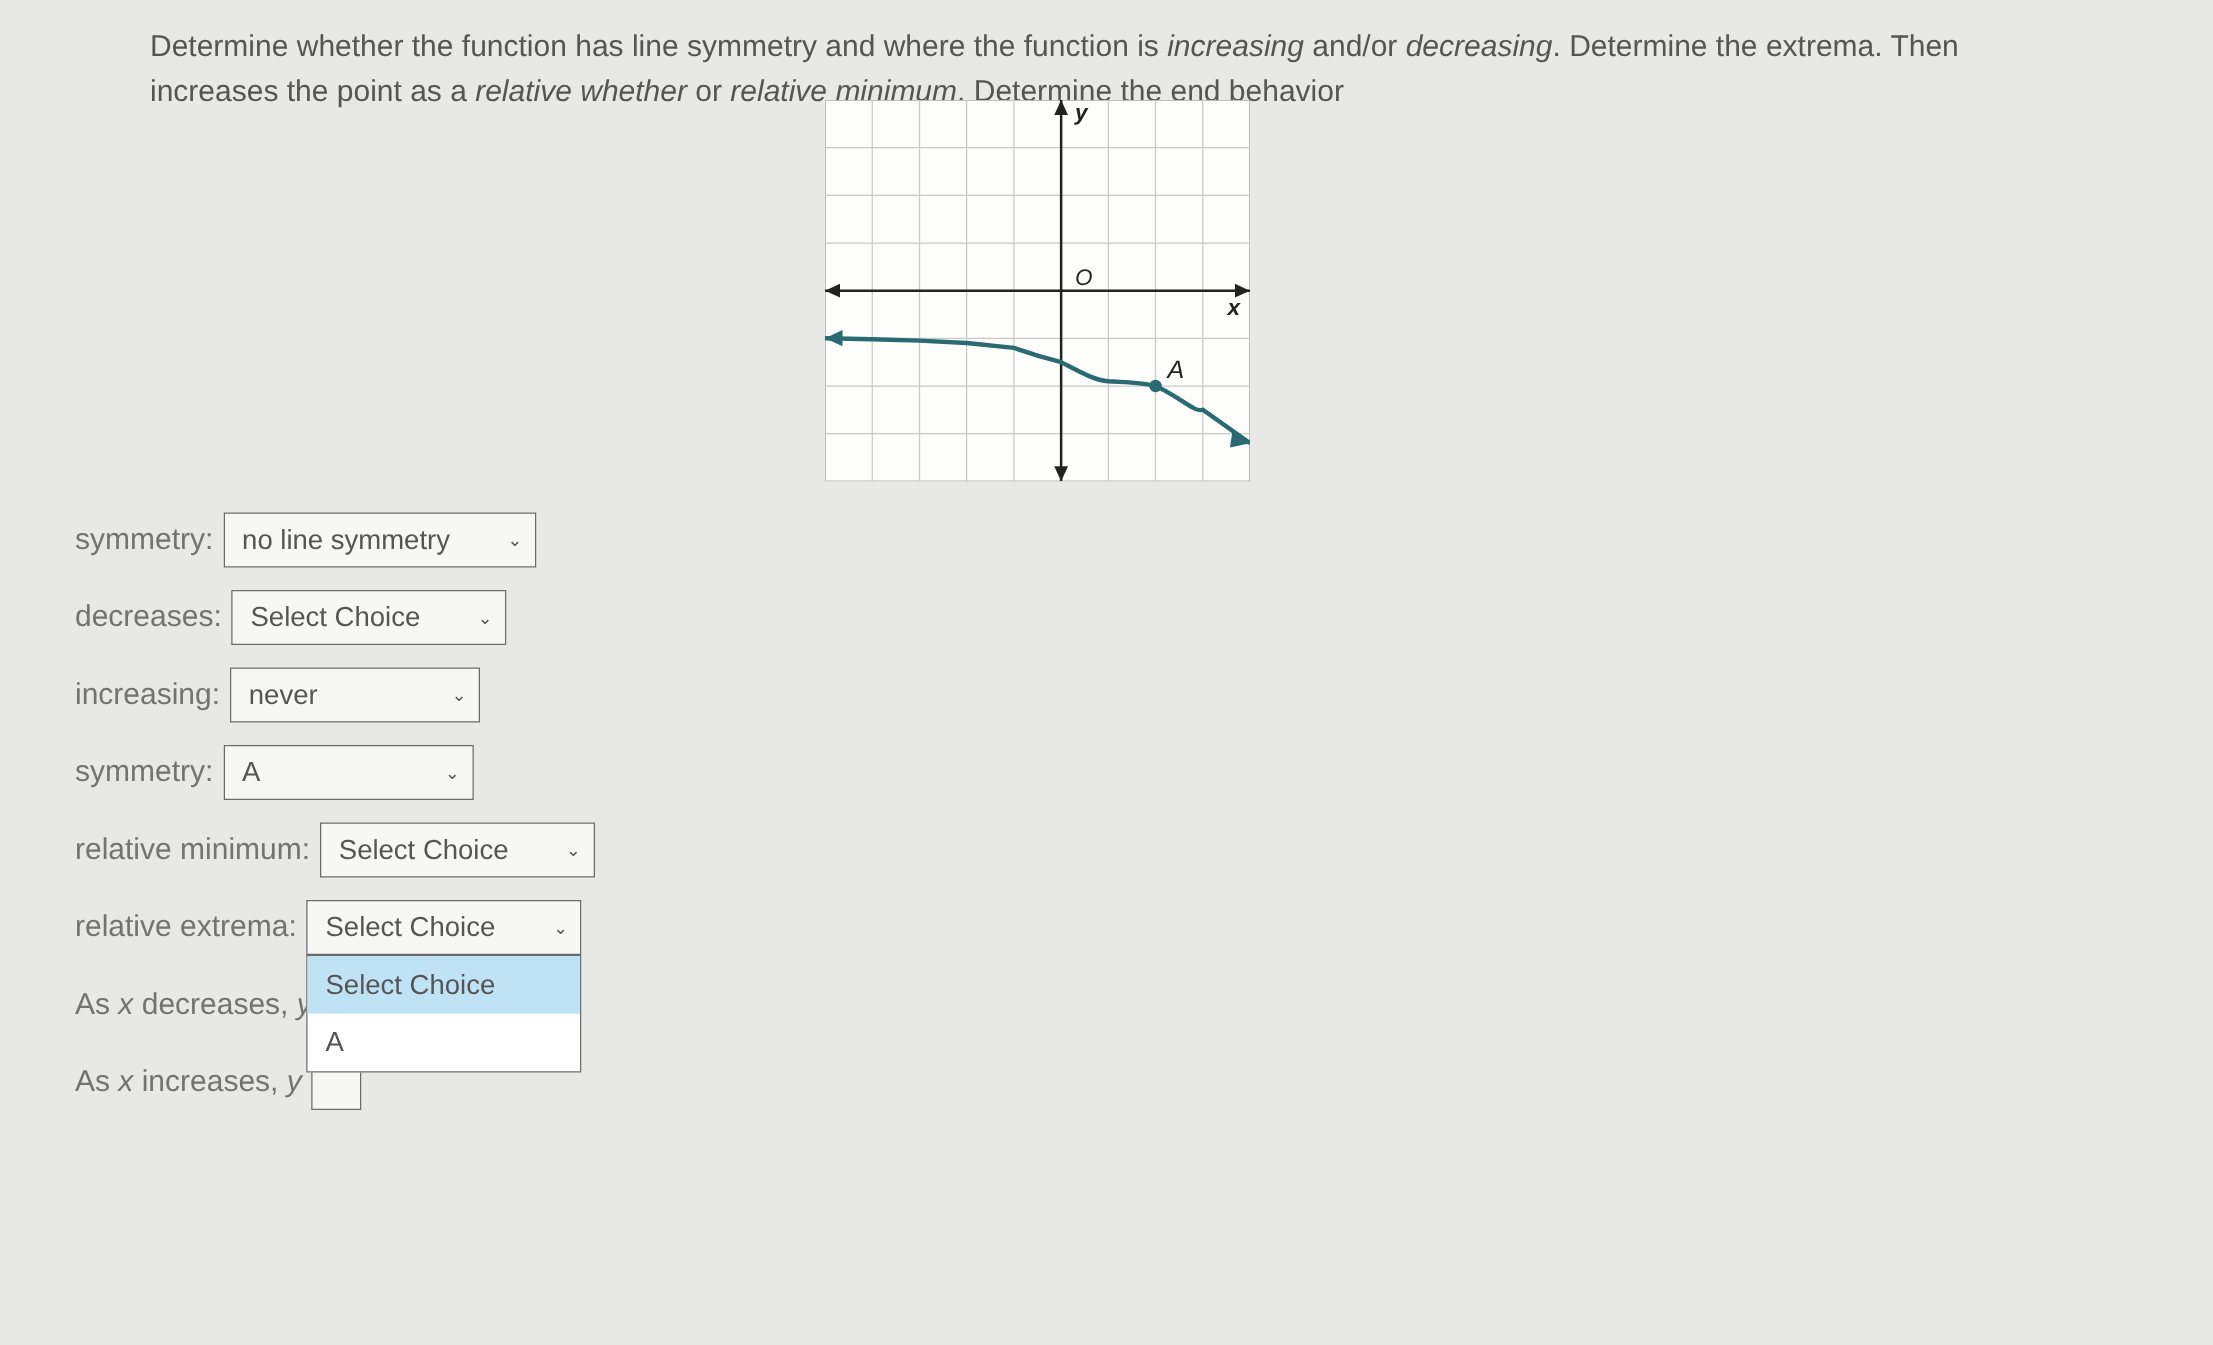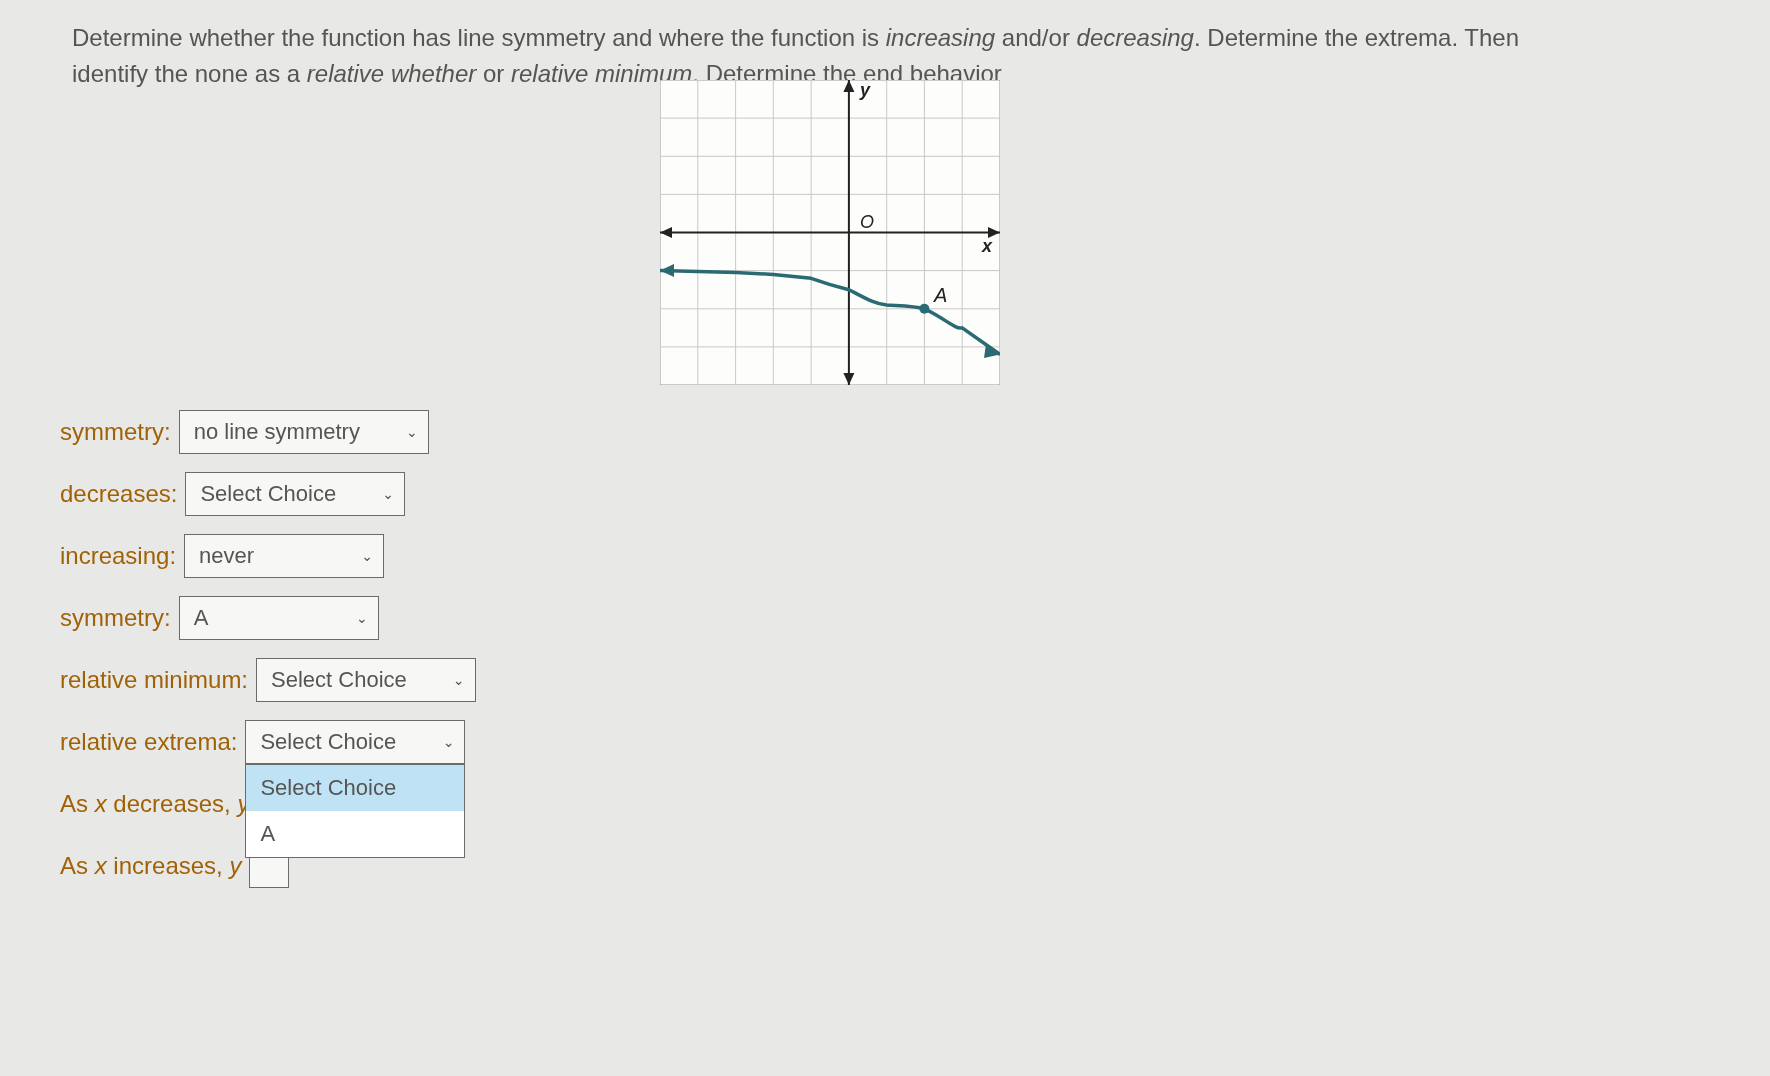--- a/index.html
+++ b/index.html
@@ -10,21 +10,21 @@
     font-family: Arial, Helvetica, sans-serif;
     background: #e8e8e6;
     color: #4a4a4a;
     overflow: hidden;
   }
   .page {
     position: relative;
     width: 1770px;
     height: 1076px;
     box-sizing: border-box;
-    padding: 20px 32px;
+    padding: 20px 80px;
   }
   .question-text {
     font-size: 24px;
     line-height: 1.5;
     color: #555;
     margin: 0 20px 10px 40px;
   }
   .em { font-style: italic; }
   .graph-wrap {
     position: absolute;
@@ -43,21 +43,21 @@
   }
   .row {
     display: flex;
     align-items: center;
     gap: 8px;
     height: 48px;
     position: relative;
   }
   .label {
     font-size: 24px;
-    color: #a16207;
+    color: #737373;
   }
   .select {
     display: inline-flex;
     align-items: center;
     justify-content: space-between;
     border: 1.5px solid #6b6b6b;
     background: #f7f7f5;
     height: 44px;
     padding: 0 10px 0 14px;
     font-size: 22px;
@@ -96,21 +96,21 @@
     display: inline-block;
   }
 </style>
 </head>
 <body>
 
 <div class="page">
 
   <div class="question-text">
     <span>Determine whether the function has line symmetry and where the function is </span><span class="em">increasing</span><span> and/or </span><span class="em">decreasing</span><span>. Determine the extrema. Then</span><br>
-    <span>identify the none as a </span><span class="em">relative whether</span><span> or </span><span class="em">relative minimum</span><span>. Determine the end behavior</span>
+    <span>increases the point as a </span><span class="em">relative whether</span><span> or </span><span class="em">relative minimum</span><span>. Determine the end behavior</span>
   </div>
 
   <div class="graph-wrap">
     <svg width="340" height="305" viewBox="0 0 340 305">
 
       <rect x="0" y="0" width="340" height="305" fill="#fdfdfc" stroke="#999" stroke-width="1"></rect>
 
       <g stroke="#c9c9c7" stroke-width="1">
         <line x1="37.8" y1="0" x2="37.8" y2="305"></line>
         <line x1="75.6" y1="0" x2="75.6" y2="305"></line>

